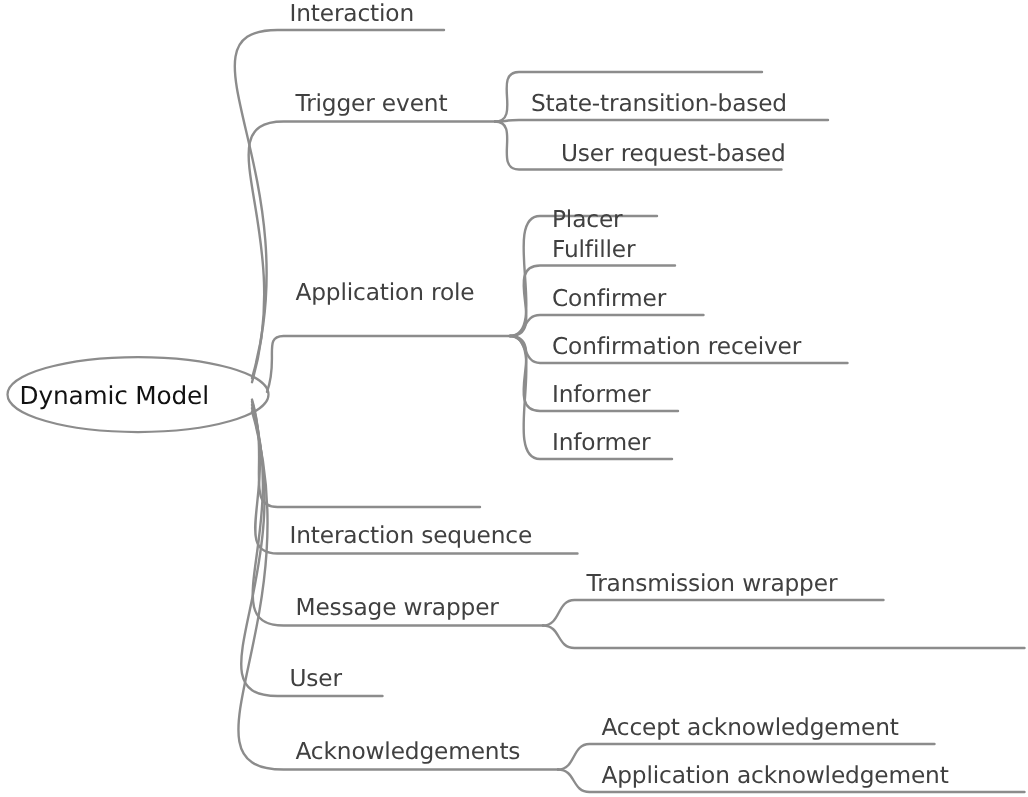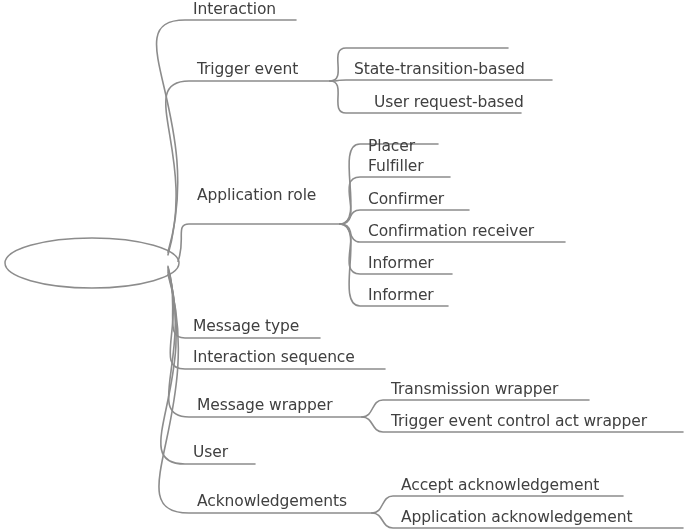--- a/index.html
+++ b/index.html
@@ -70,35 +70,34 @@
       <path d="M 168 269.93 C 192.64 354.63, 142.8 417, 189 417 L 362 417" fill="none" stroke="#8c8c8c" stroke-width="1.6" stroke-linecap="round"></path>
       <path d="M 362 417 C 374 417, 371 400, 383 400 L 589 400" fill="none" stroke="#8c8c8c" stroke-width="1.6" stroke-linecap="round"></path>
       <path d="M 362 417 C 374 417, 371 432, 383 432 L 683 432" fill="none" stroke="#8c8c8c" stroke-width="1.6" stroke-linecap="round"></path>
       <path d="M 168 272.045 C 200.16 382.595, 124.7 464, 185 464 L 255 464" fill="none" stroke="#8c8c8c" stroke-width="1.6" stroke-linecap="round"></path>
       <path d="M 168 274.25 C 208 411.75, 114 513, 189 513 L 372 513" fill="none" stroke="#8c8c8c" stroke-width="1.6" stroke-linecap="round"></path>
       <path d="M 372 513 C 384 513, 381 496, 393 496 L 623 496" fill="none" stroke="#8c8c8c" stroke-width="1.6" stroke-linecap="round"></path>
       <path d="M 372 513 C 384 513, 381 528, 393 528 L 683 528" fill="none" stroke="#8c8c8c" stroke-width="1.6" stroke-linecap="round"></path>
     </svg>
 
   <div id="label-layer">
+      <div class="root-label" style="left: 13px; top: 256px;">Dynamic Model</div>
       <div class="node-label" style="left: 193px; top: 2px;">Interaction</div>
       <div class="node-label" style="left: 197px; top: 62px;">Trigger event</div>
       <div class="node-label" style="left: 354px; top: 62px;">State-transition-based</div>
       <div class="node-label" style="left: 374px; top: 95px;">User request-based</div>
       <div class="node-label" style="left: 197px; top: 188px;">Application role</div>
       <div class="node-label" style="left: 368px; top: 139px;">Placer</div>
       <div class="node-label" style="left: 368px; top: 159px;">Fulfiller</div>
       <div class="node-label" style="left: 368px; top: 192px;">Confirmer</div>
       <div class="node-label" style="left: 368px; top: 224px;">Confirmation receiver</div>
       <div class="node-label" style="left: 368px; top: 256px;">Informer</div>
       <div class="node-label" style="left: 368px; top: 288px;">Informer</div>
-      <div class="node-label" style="left: 193px; top: 319px;">Message type</div>
       <div class="node-label" style="left: 193px; top: 350px;">Interaction sequence</div>
       <div class="node-label" style="left: 197px; top: 398px;">Message wrapper</div>
       <div class="node-label" style="left: 391px; top: 382px;">Transmission wrapper</div>
-      <div class="node-label" style="left: 391px; top: 414px;">Trigger event control act wrapper</div>
       <div class="node-label" style="left: 193px; top: 445px;">User</div>
       <div class="node-label" style="left: 197px; top: 494px; text-align: right;">Acknowledgements</div>
       <div class="node-label" style="left: 401px; top: 478px;">Accept acknowledgement</div>
       <div class="node-label" style="left: 401px; top: 510px;">Application acknowledgement</div>
     </div>
 
 </div>
 
 </body></html>

